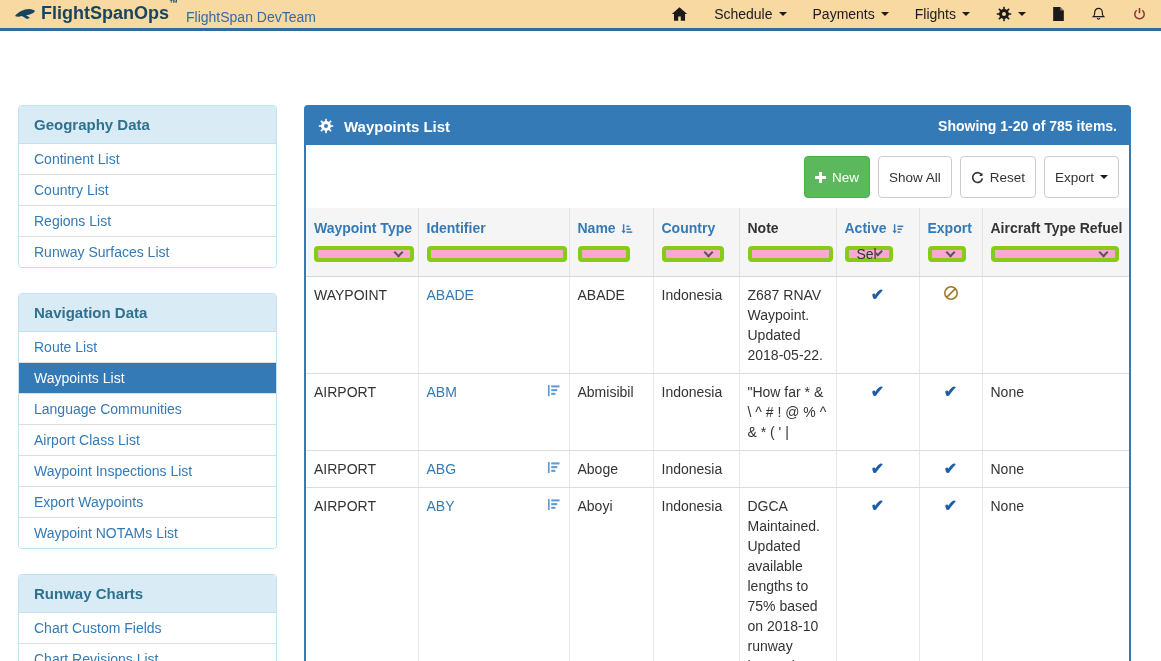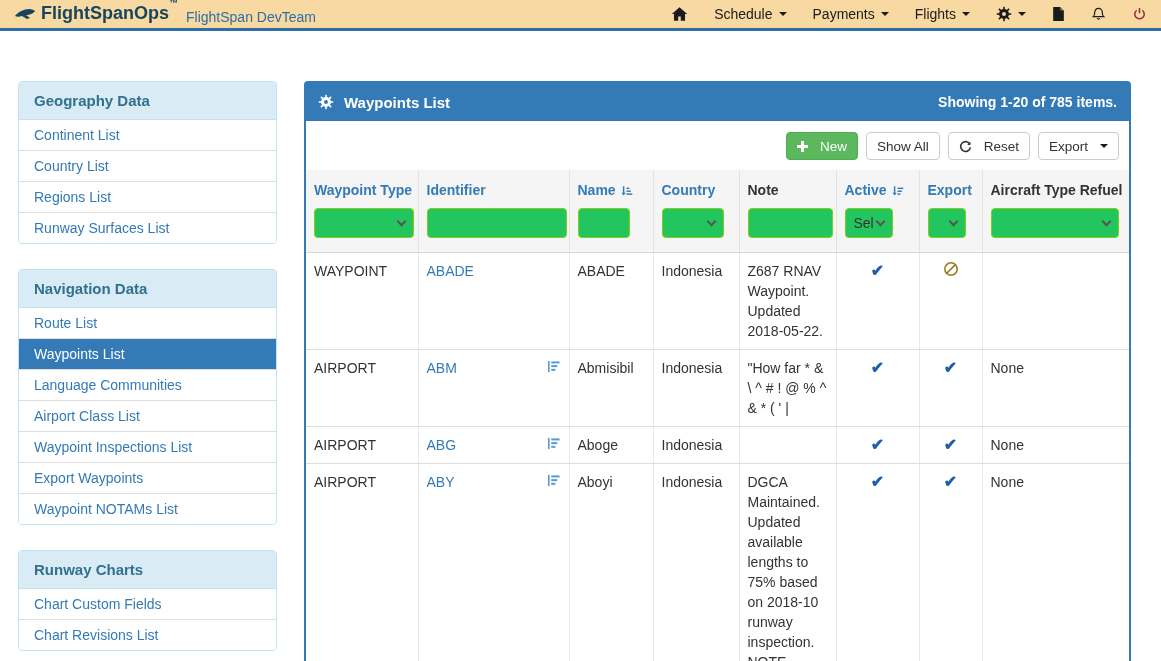--- a/index.html
+++ b/index.html
@@ -14,59 +14,59 @@
   .brand .tm { font-size:9px; vertical-align:super; position:relative; top:-6px; font-weight:bold; }
   .brand-sub { color:#2f6ea5; font-size:14px; }
   .nav-right { display:flex; align-items:center; gap:26px; }
   .nav-item { display:flex; align-items:center; gap:6px; color:#1b1b1b; font-size:14px; cursor:pointer; }
   .caret { width:0; height:0; border-left:4px solid transparent; border-right:4px solid transparent;
     border-top:4px solid #1b1b1b; display:inline-block; }
   .nav-ico { display:inline-flex; color:#1b1b1b; }
   .nav-ico.power { color:#8e2f3a; }
 
   
-  .content { position:relative; padding:19px 0 0 18px; }
+  .content { position:relative; padding:19px 0 0 18px;margin-top:24px; }
 
   
   .sidebar { position:absolute; left:18px; top:50px; width:259px; }
   .panel { border:1px solid #bfe3f1; border-radius:4px; margin-bottom:25px; background:#fff; overflow:hidden; }
   .panel-heading { background:#d9ecf6; color:#31708f; font-weight:bold; font-size:15px;
     padding:10px 15px; border-bottom:1px solid #bfe3f1; }
   .panel-item { padding:7px 15px; color:#337ab7; font-size:14px; border-bottom:1px solid #ddd; cursor:pointer; background:#fff; }
   .panel-item:last-child { border-bottom:none; }
   .panel-item.active { background:#337ab7; color:#fff; }
 
   
   .main-panel { position:absolute; left:304px; top:50px; width:827px; height:900px;
     border:2px solid #337ab7; border-radius:4px; background:#fff; }
   .main-heading { background:#337ab7; color:#fff; height:38px; display:flex; align-items:center;
     padding:0 12px; gap:10px; }
   .main-title { font-weight:bold; font-size:15px; flex:1; }
   .showing { font-weight:bold; font-size:14px; }
   .toolbar { display:flex; justify-content:flex-end; gap:8px; padding:11px 10px 10px; background:#fff; }
-  .btn { display:inline-flex; align-items:center; gap:12px; border:1px solid #ccc; border-radius:4px;
-    background:#fff; color:#333; font-size:13.5px; padding:5px 10px; height:28px; cursor:pointer;
+  .btn { display:inline-flex; align-items:center; gap:6px; border:1px solid #ccc; border-radius:4px;
+    background:#fff; color:#333; font-size:13.5px; padding:5px 10px; height:42px; cursor:pointer;
     font-family:"Liberation Sans",sans-serif; }
   .btn-green { background:#5cb85c; border-color:#4cae4c; color:#fff; }
   .plus-icon { position:relative; width:11px; height:11px; display:inline-block; }
   .plus-icon::before { content:""; position:absolute; left:4.5px; top:0; width:2.5px; height:11px; background:#fff; }
   .plus-icon::after  { content:""; position:absolute; top:4.5px; left:0; height:2.5px; width:11px; background:#fff; }
 
   
   table { width:100%; border-collapse:collapse; table-layout:fixed; }
   thead { background:#f5f5f5; }
   th { text-align:left; font-weight:bold; font-size:14px; padding:12px 8px 2px; vertical-align:top;
     border-right:1px solid #e3e3e3; white-space:nowrap; overflow:hidden; }
   th:last-child { border-right:none; }
   th .col-link { color:#337ab7; cursor:pointer; }
   th .col-plain { color:#333; }
   .filter-row td { padding:8px 8px 14px; border-right:1px solid #e3e3e3; border-bottom:1px solid #d8d8d8;
     background:#f5f5f5; vertical-align:top; }
   .filter-row td:last-child { border-right:none; }
-  .fake-select, .filter-input { height:30px; border:1px solid #84cc16; border-radius:4px; background:#22c55e; }
+  .fake-select, .filter-input { height:16px; border:4px solid #84cc16; border-radius:4px; background:#f9a8d4; }
   .fake-select { display:flex; align-items:center; justify-content:space-between; padding:0 8px; color:#333; cursor:pointer; }
   .chev { width:7px; height:7px; border-right:2px solid #555; border-bottom:2px solid #555;
     transform:rotate(45deg); margin-top:-4px; }
   .filter-input { width:100%; padding:0 8px; font-size:14px; font-family:"Liberation Sans",sans-serif; }
   tbody td { padding:8px; font-size:14px; color:#333; vertical-align:top;
     border-right:1px solid #e8e8e8; border-bottom:1px solid #ddd; line-height:20px; word-wrap:break-word; }
   tbody td:last-child { border-right:none; }
   tbody tr:last-child td { border-bottom:none; }
   .ident-cell { display:flex; justify-content:space-between; align-items:flex-start; }
   .link { color:#337ab7; cursor:pointer; }

